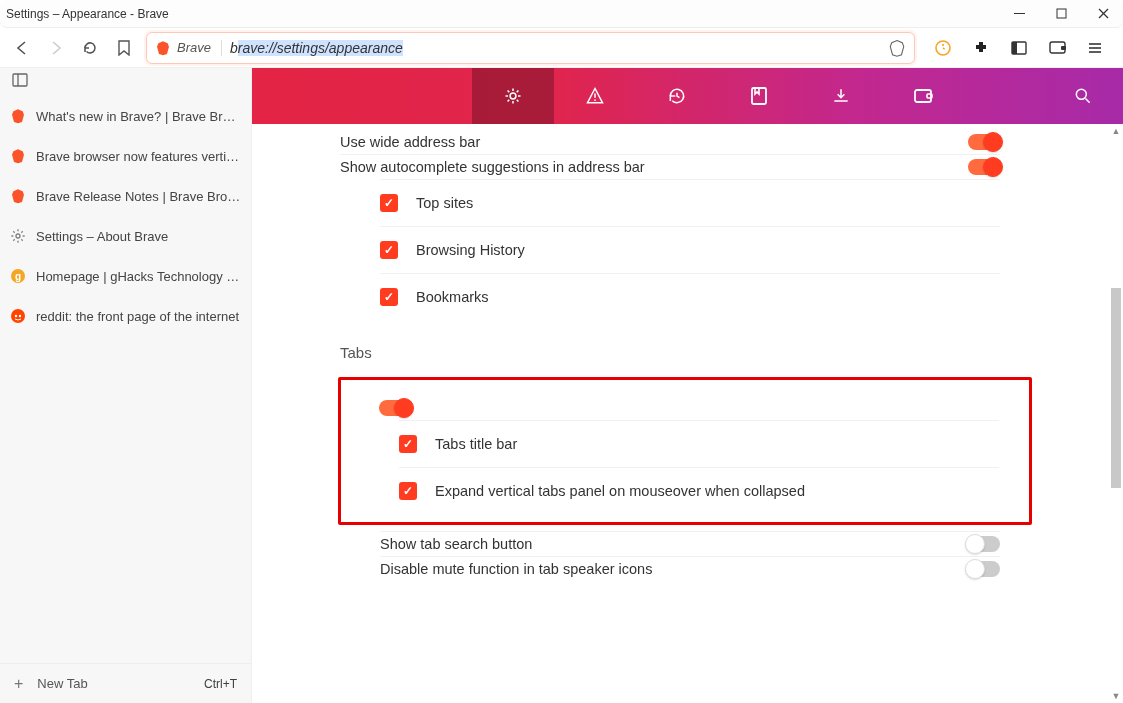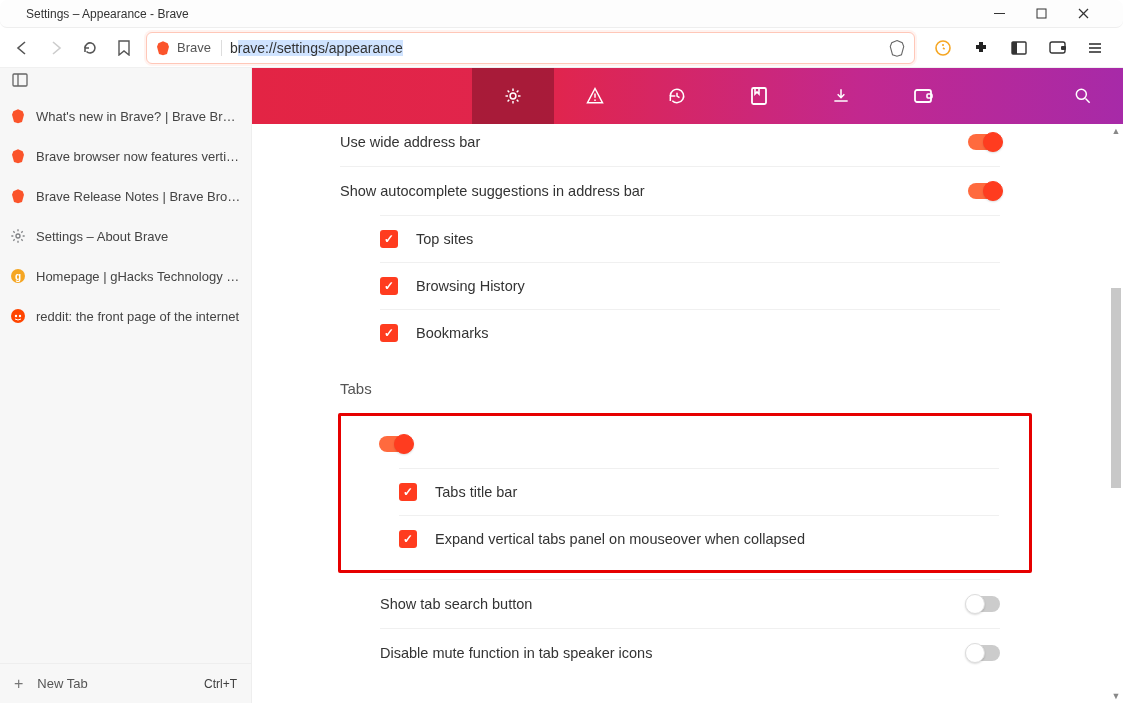--- a/index.html
+++ b/index.html
@@ -10,39 +10,40 @@
   height: 703px;
   overflow: hidden;
   background: #fff;
   color: #333;
   position: relative;
 }
 .titlebar {
   height: 28px;
   display: flex;
   align-items: center;
-  padding: 0 20px;
+  padding: 0 0;
   background: #fdfdfd;
   border-bottom: 1px solid #eee;
   border-radius: 7px;
 }
 .titlebar-title { flex: 1; font-size: 12px; color: #333; padding-left: 6px;}
 .win-btns { display: flex; gap: 2px; }
 .win-btn {
   width: 40px; height: 24px;
   display: flex; align-items: center; justify-content: center;
   font-size: 12px; color: #333;
 }
 .toolbar {
   height: 40px;
   display: flex;
   align-items: center;
   padding: 0 10px;
   gap: 10px;
   border-bottom: 1px solid #f0f0f0;
+  font-style: italic;
 }
 .tb-icon {
   width: 24px; height: 24px;
   display: flex; align-items: center; justify-content: center;
   color: #555;
 }
 .tb-icon.disabled { color: #ccc; }
 .omnibox {
   flex: 1;
   height: 32px;
@@ -158,21 +159,21 @@
   left: 0; right: 0; top: 0;
   padding: 0;
 }
 .section {
   width: 660px;
   margin-left: 88px;
 }
 .row {
   display: flex;
   align-items: center;
-  padding: 16px 0;
+  padding: 4px 0;
   border-top: 1px solid #f0f0f0;
   font-size: 14.5px;
   color: #333;
 }
 .row:first-child { border-top: none; padding-top: 10px;}
 .row .lbl { flex:1; }
 .subheader {
   font-size: 15px;
   color: #555;
   padding: 24px 0 10px 0;

